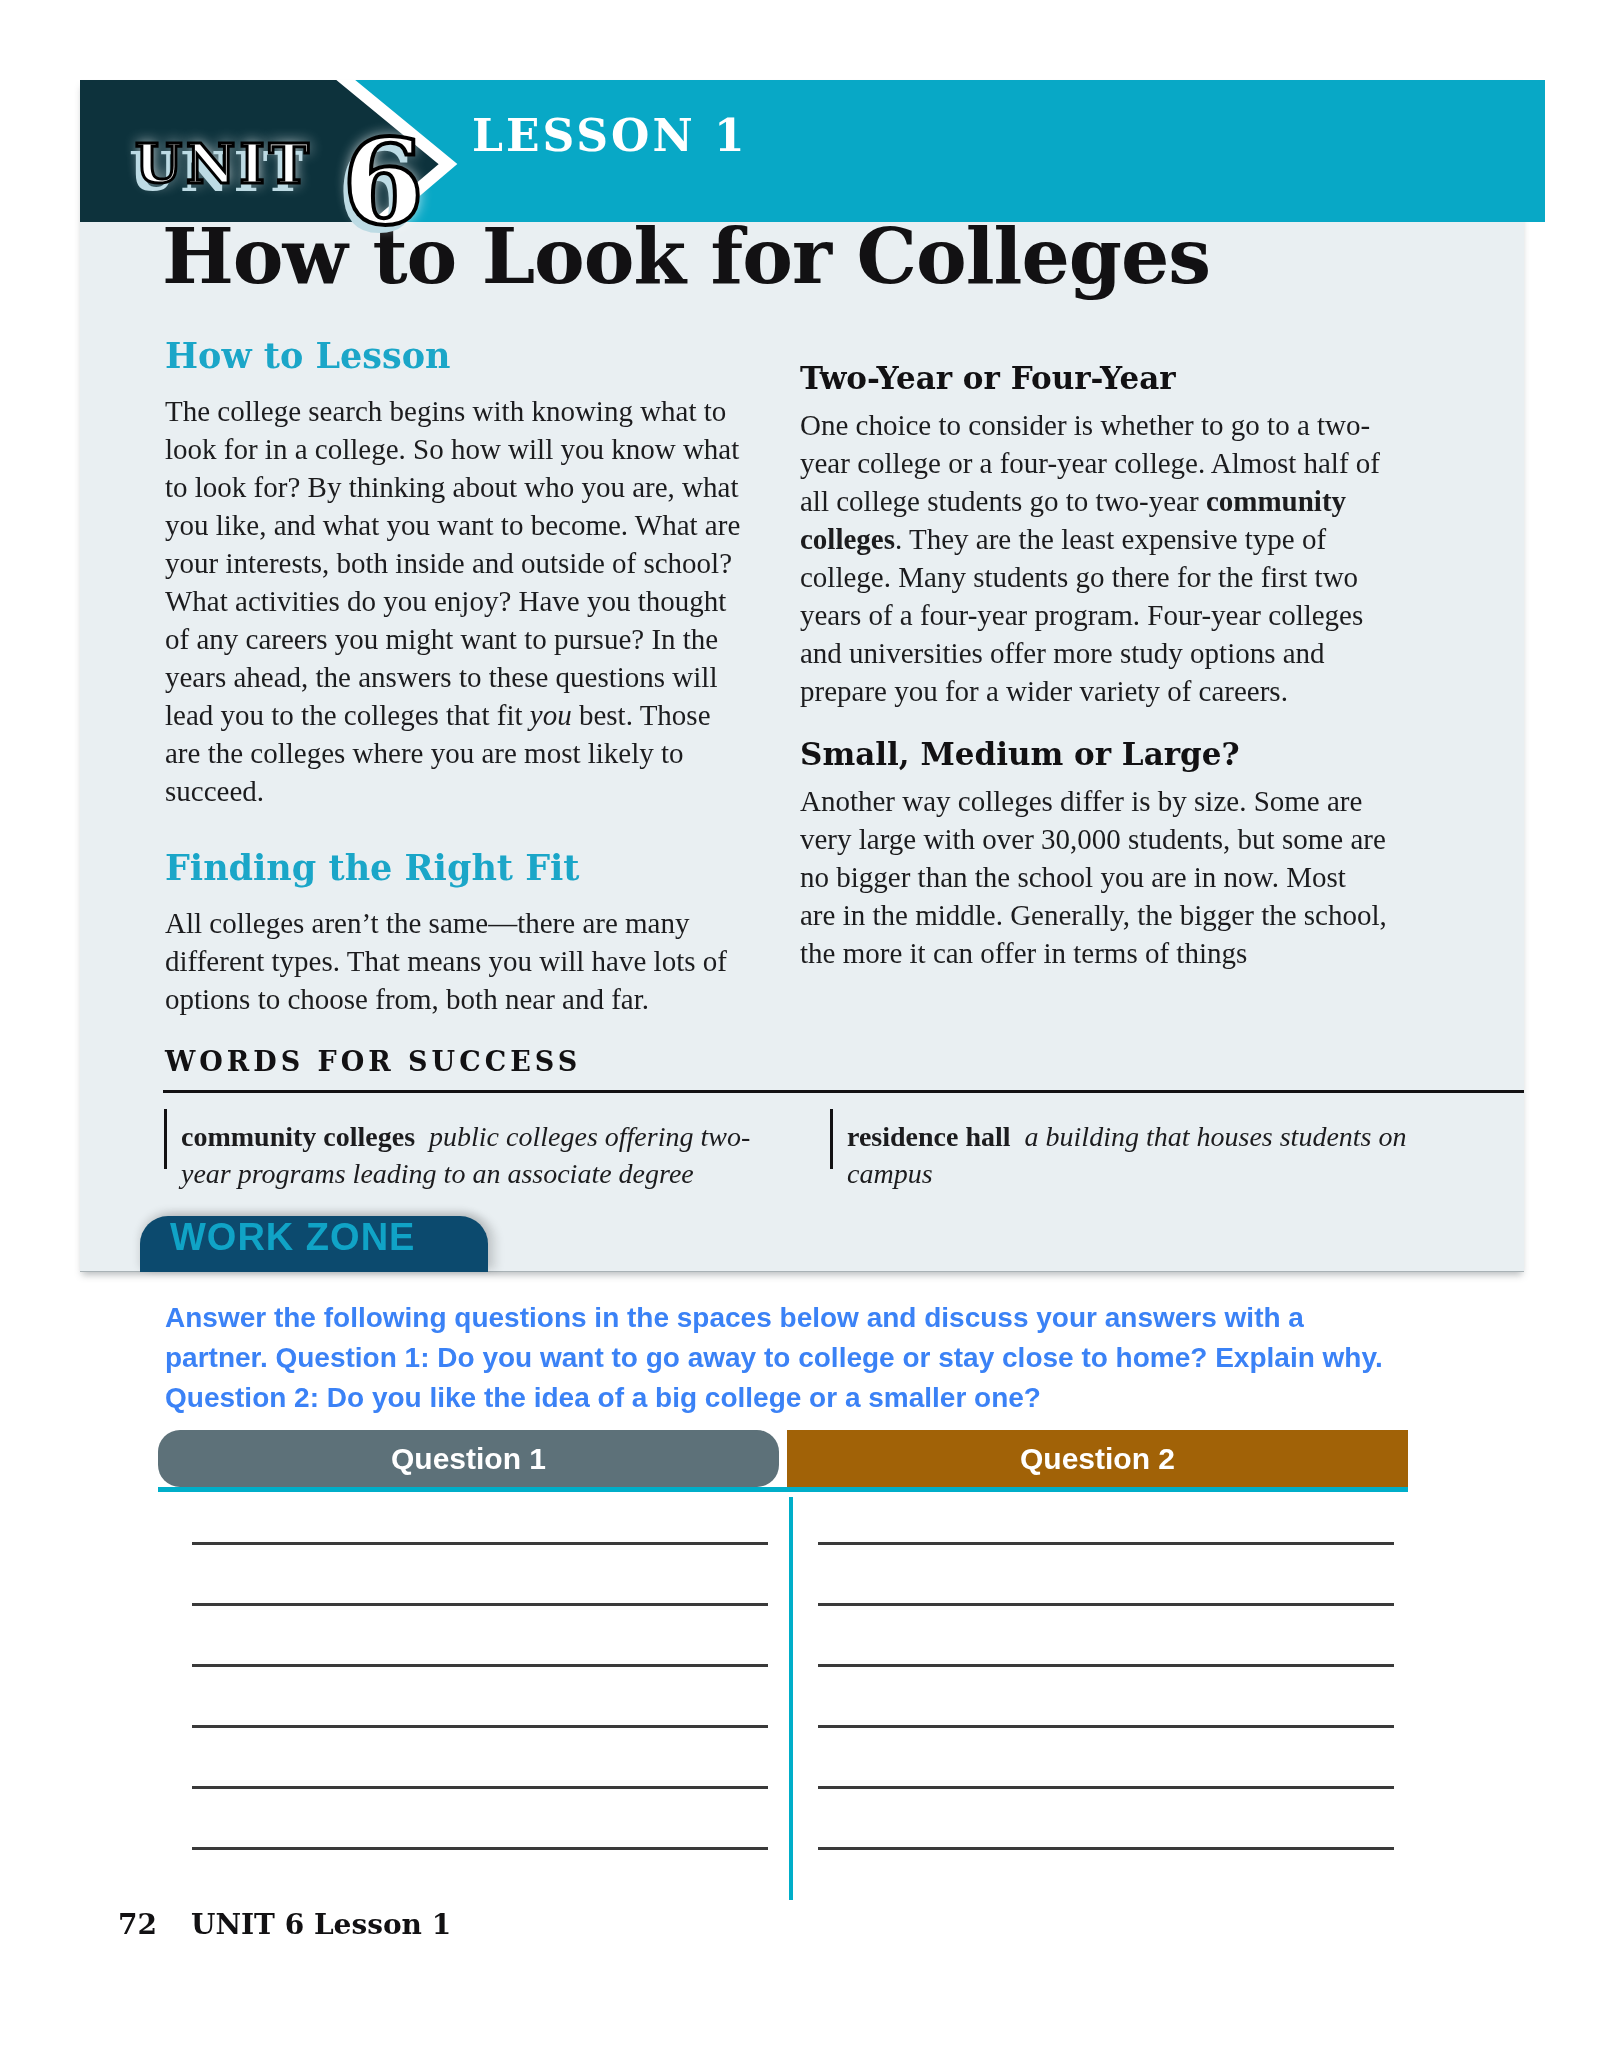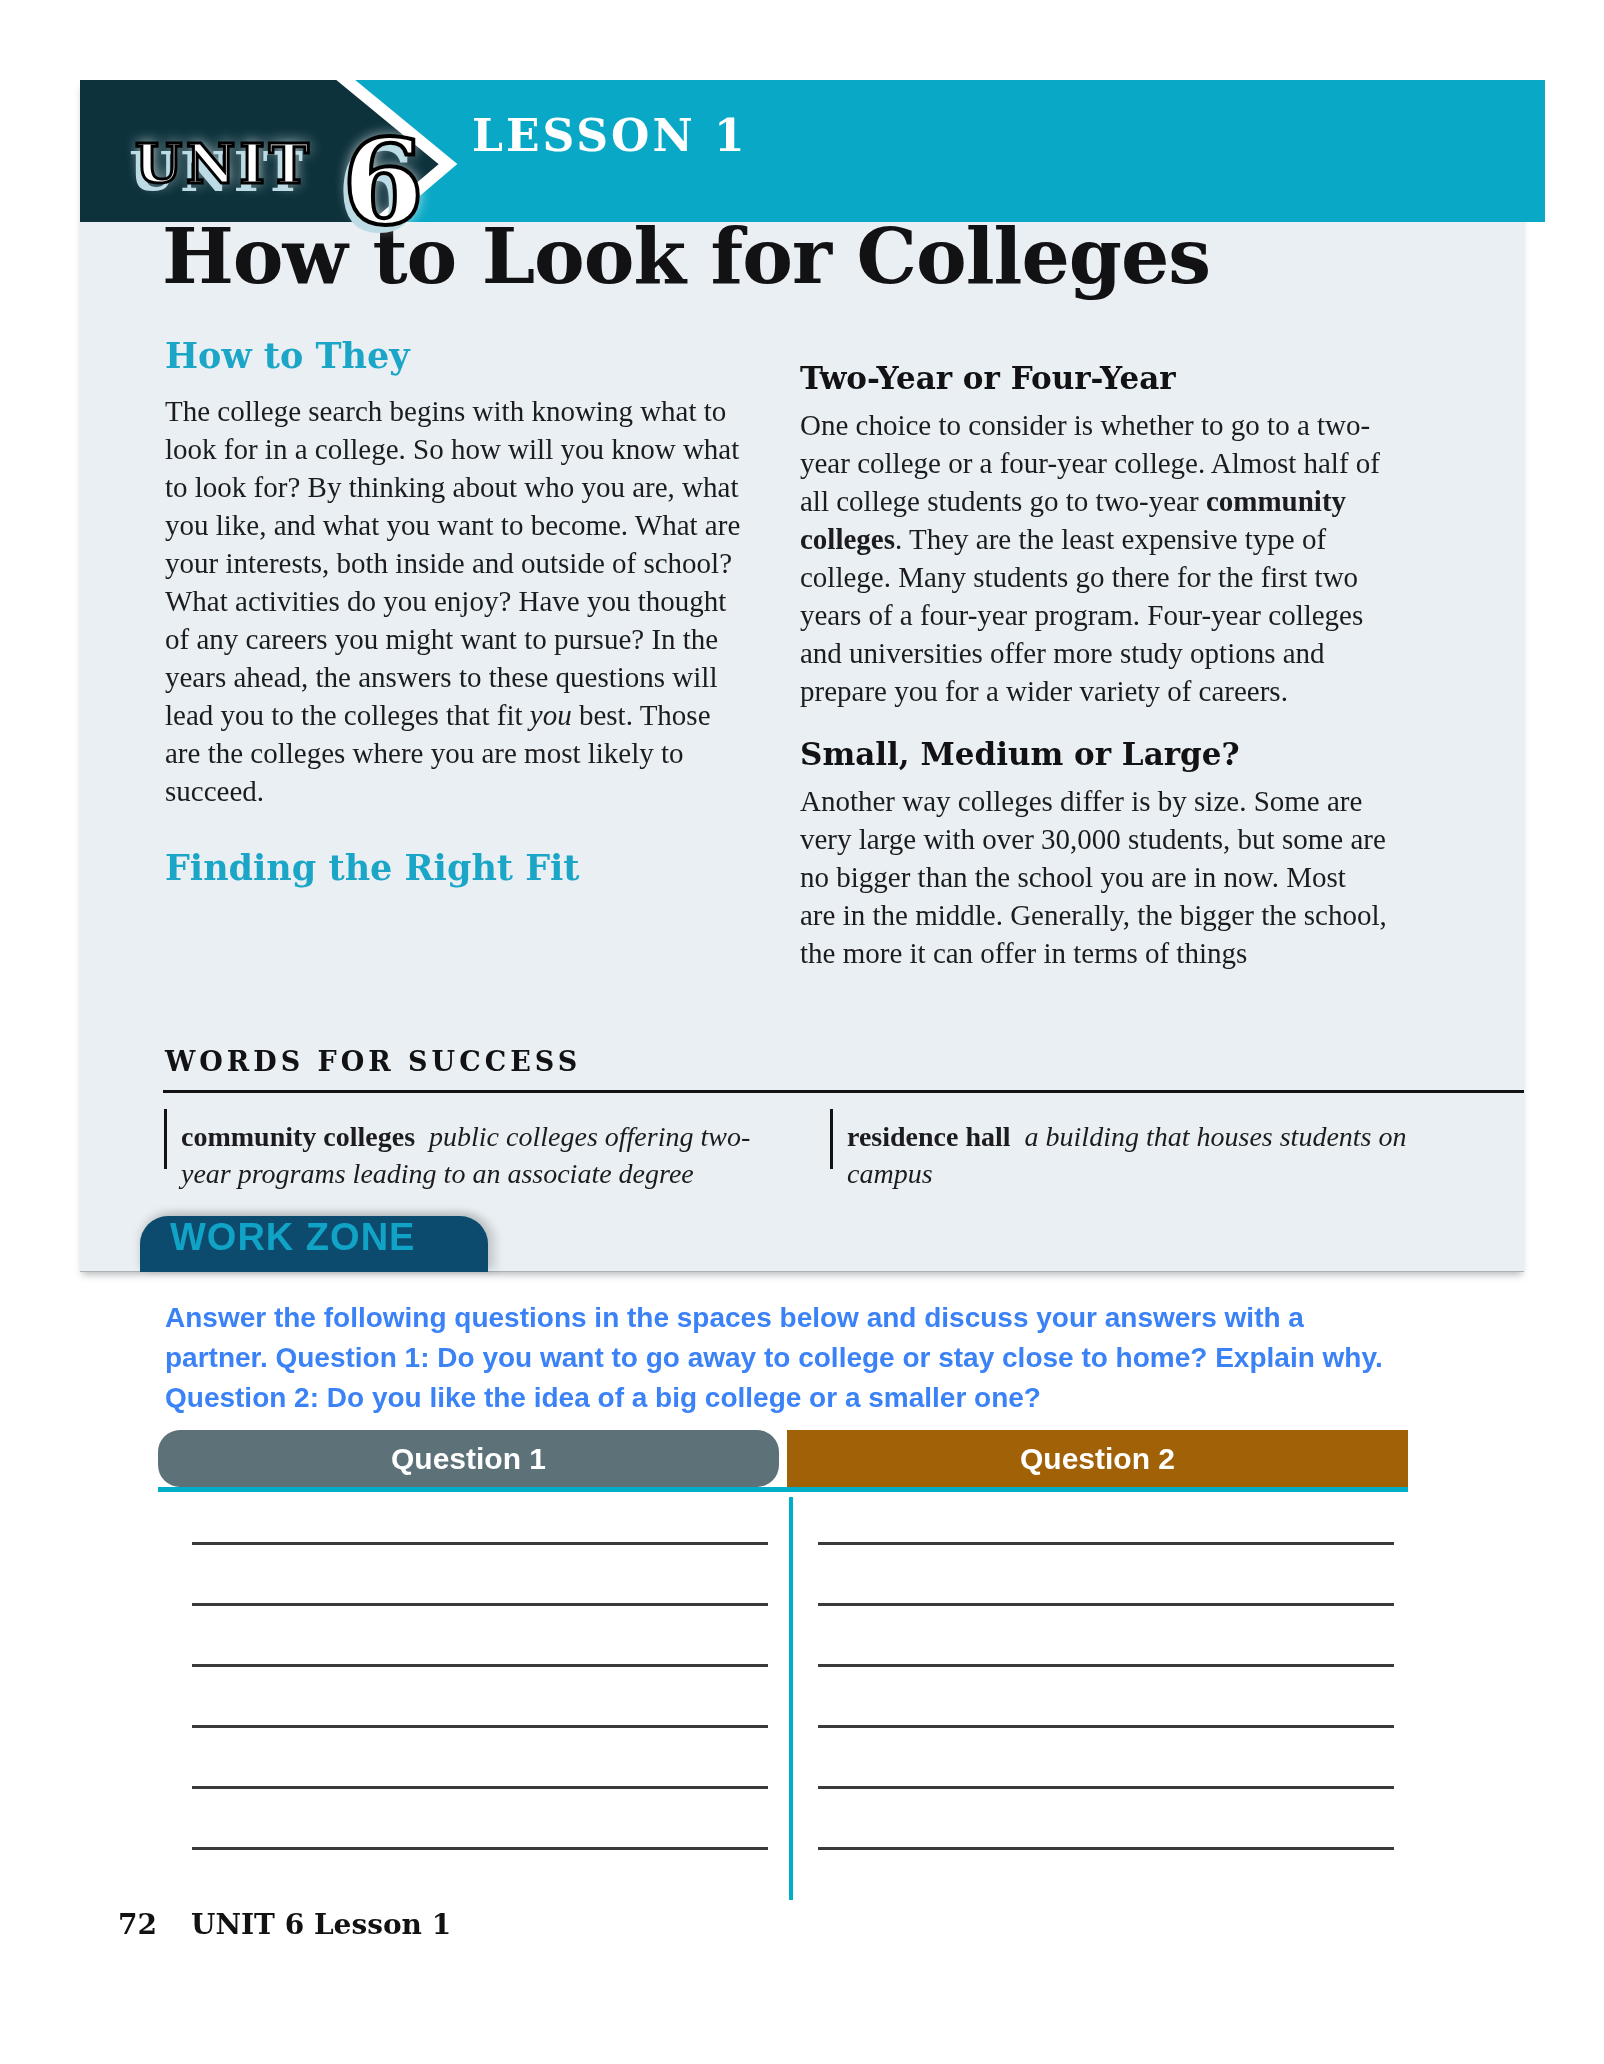--- a/index.html
+++ b/index.html
@@ -107,23 +107,24 @@
   </div>
 
   <div class="unit-badge">
     <span class="unit-word">UNIT</span>
     <span class="unit-num">6</span>
   </div>
 
   <h1 class="page-title">How to Look for Colleges</h1>
 
   <div class="col col-left">
-    <div class="h-cyan">How to They</div>
+    <div class="h-cyan">How to Lesson</div>
     <p><span>The college search begins with knowing what to look for in a college. So how will you know what to look for? By thinking about who you are, what you like, and what you want to become. What are your interests, both inside and outside of school? What activities do you enjoy? Have you thought of any careers you might want to pursue? In the years ahead, the answers to these questions will lead you to the colleges that fit </span><i>you</i><span> best. Those are the colleges where you are most likely to succeed.</span></p>
     <div class="h-cyan second">Finding the Right Fit</div>
+    <p>All colleges aren’t the same—there are many different types. That means you will have lots of options to choose from, both near and far.</p>
   </div>
 
   <div class="col col-right">
     <div class="h-black">Two-Year or Four-Year</div>
     <p><span>One choice to consider is whether to go to a two-year college or a four-year college. Almost half of all college students go to two-year </span><b>community colleges</b><span>. They are the least expensive type of college. Many students go there for the first two years of a four-year program. Four-year colleges and universities offer more study options and prepare you for a wider variety of careers.</span></p>
     <div class="h-black">Small, Medium or Large?</div>
     <p>Another way colleges differ is by size. Some are very large with over 30,000 students, but some are no bigger than the school you are in now. Most are in the middle. Generally, the bigger the school, the more it can offer in terms of things</p>
   </div>
 
   <div class="wfs-label">WORDS FOR SUCCESS</div>

